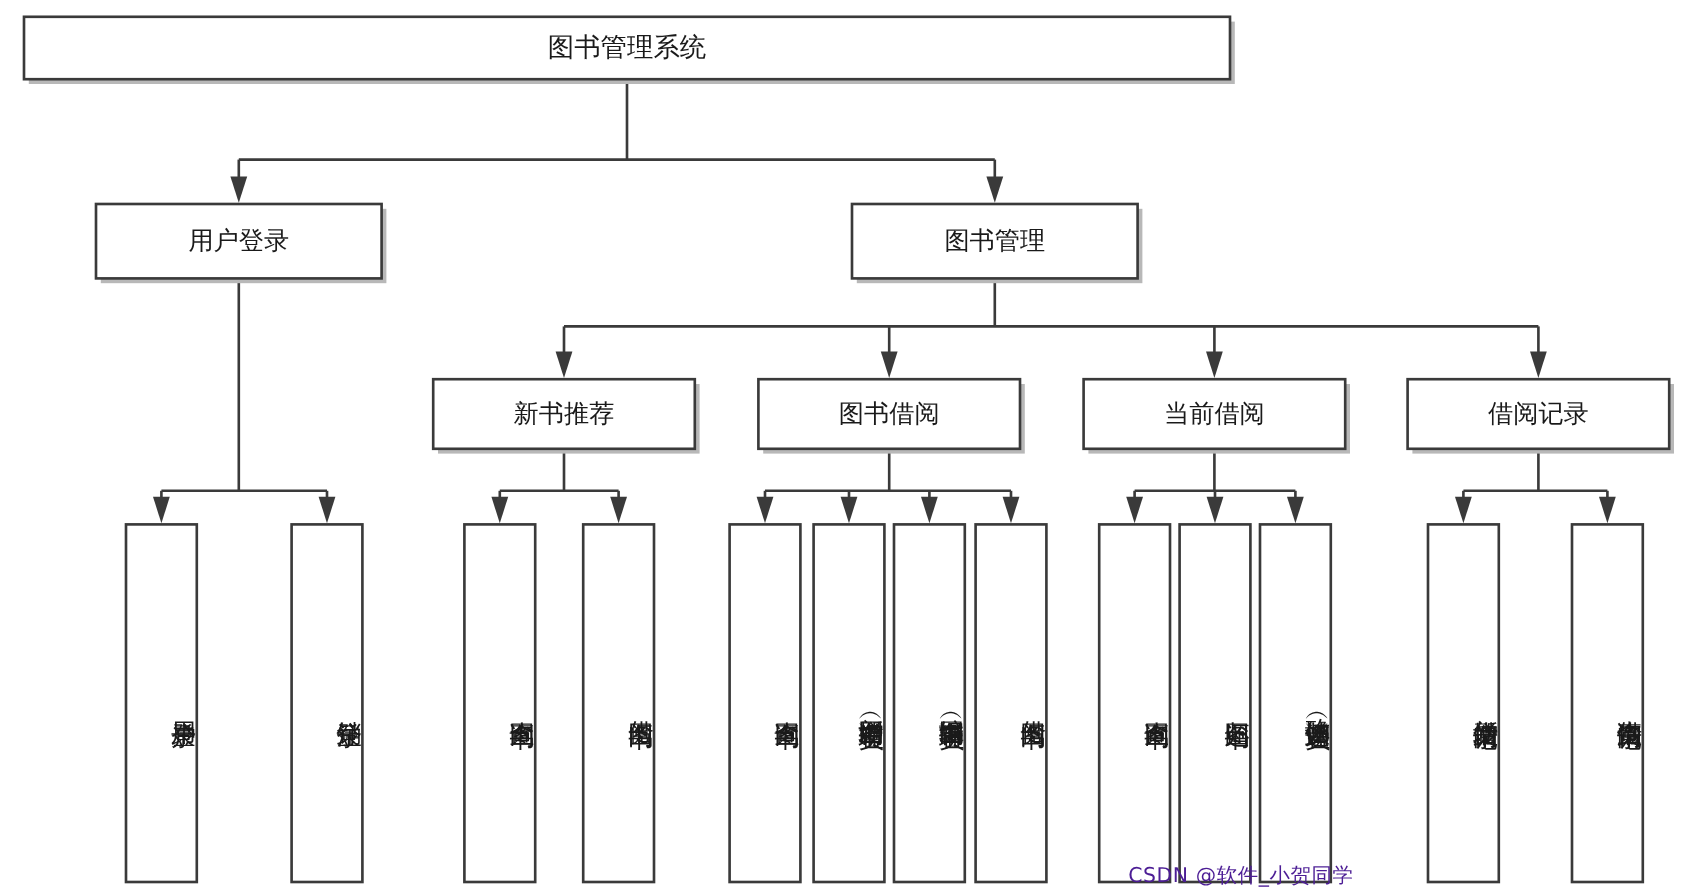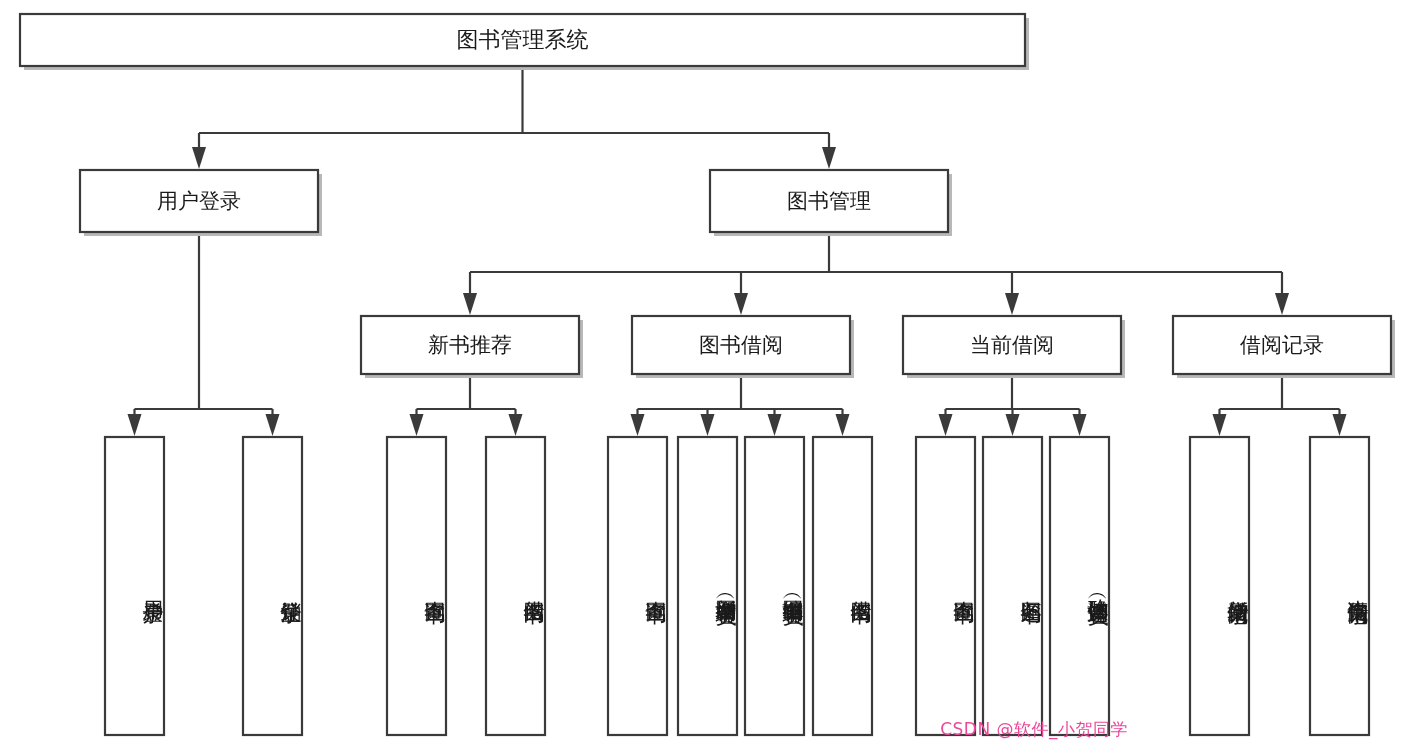--- a/index.html
+++ b/index.html
@@ -76,21 +76,21 @@
     justify-content: center;
     white-space: nowrap;
     pointer-events: none;
   }
   .watermark {
     position: absolute;
     right: 14px;
     bottom: 6px;
     font-family: "DejaVu Sans", "Liberation Sans", sans-serif;
     font-size: 17px;
-    color: #ec4899;
+    color: #4c1d95;
     letter-spacing: 0.5px;
     user-select: none;
   }
 </style>
 </head>
 <body>
 
 <div id="diagram-root">
 
   <svg id="chart-svg" viewBox="0 0 1405 747">

